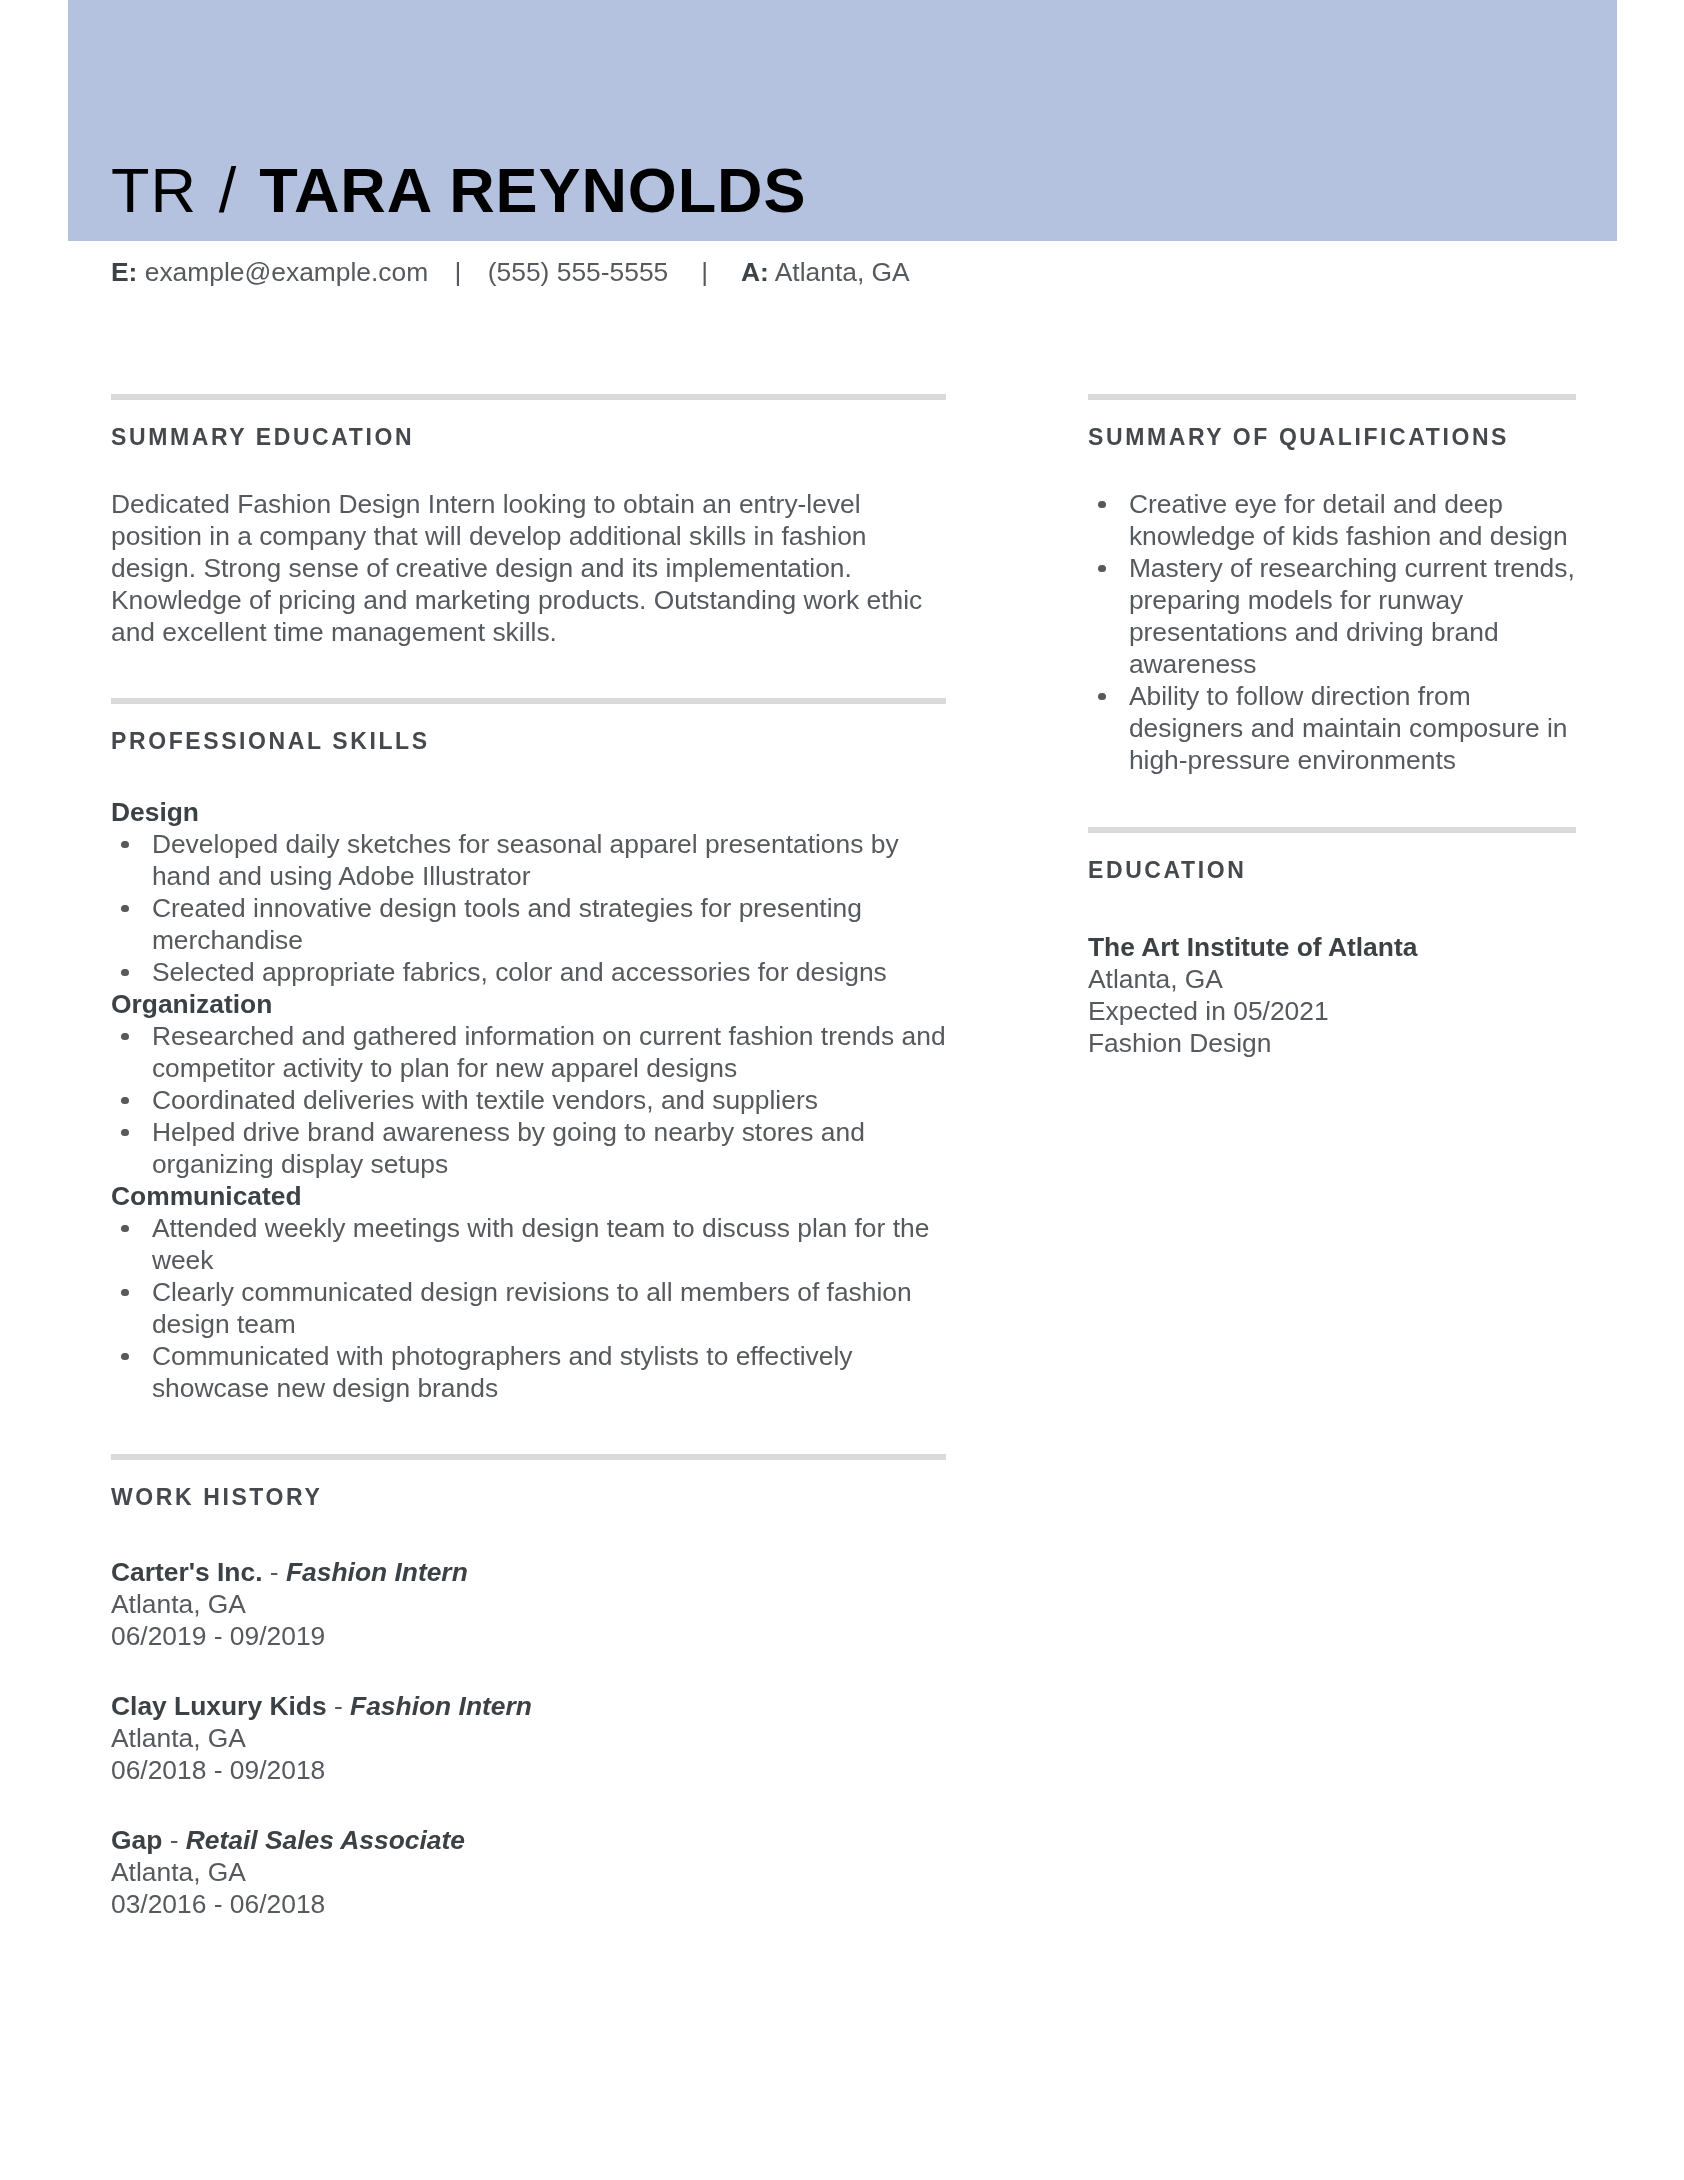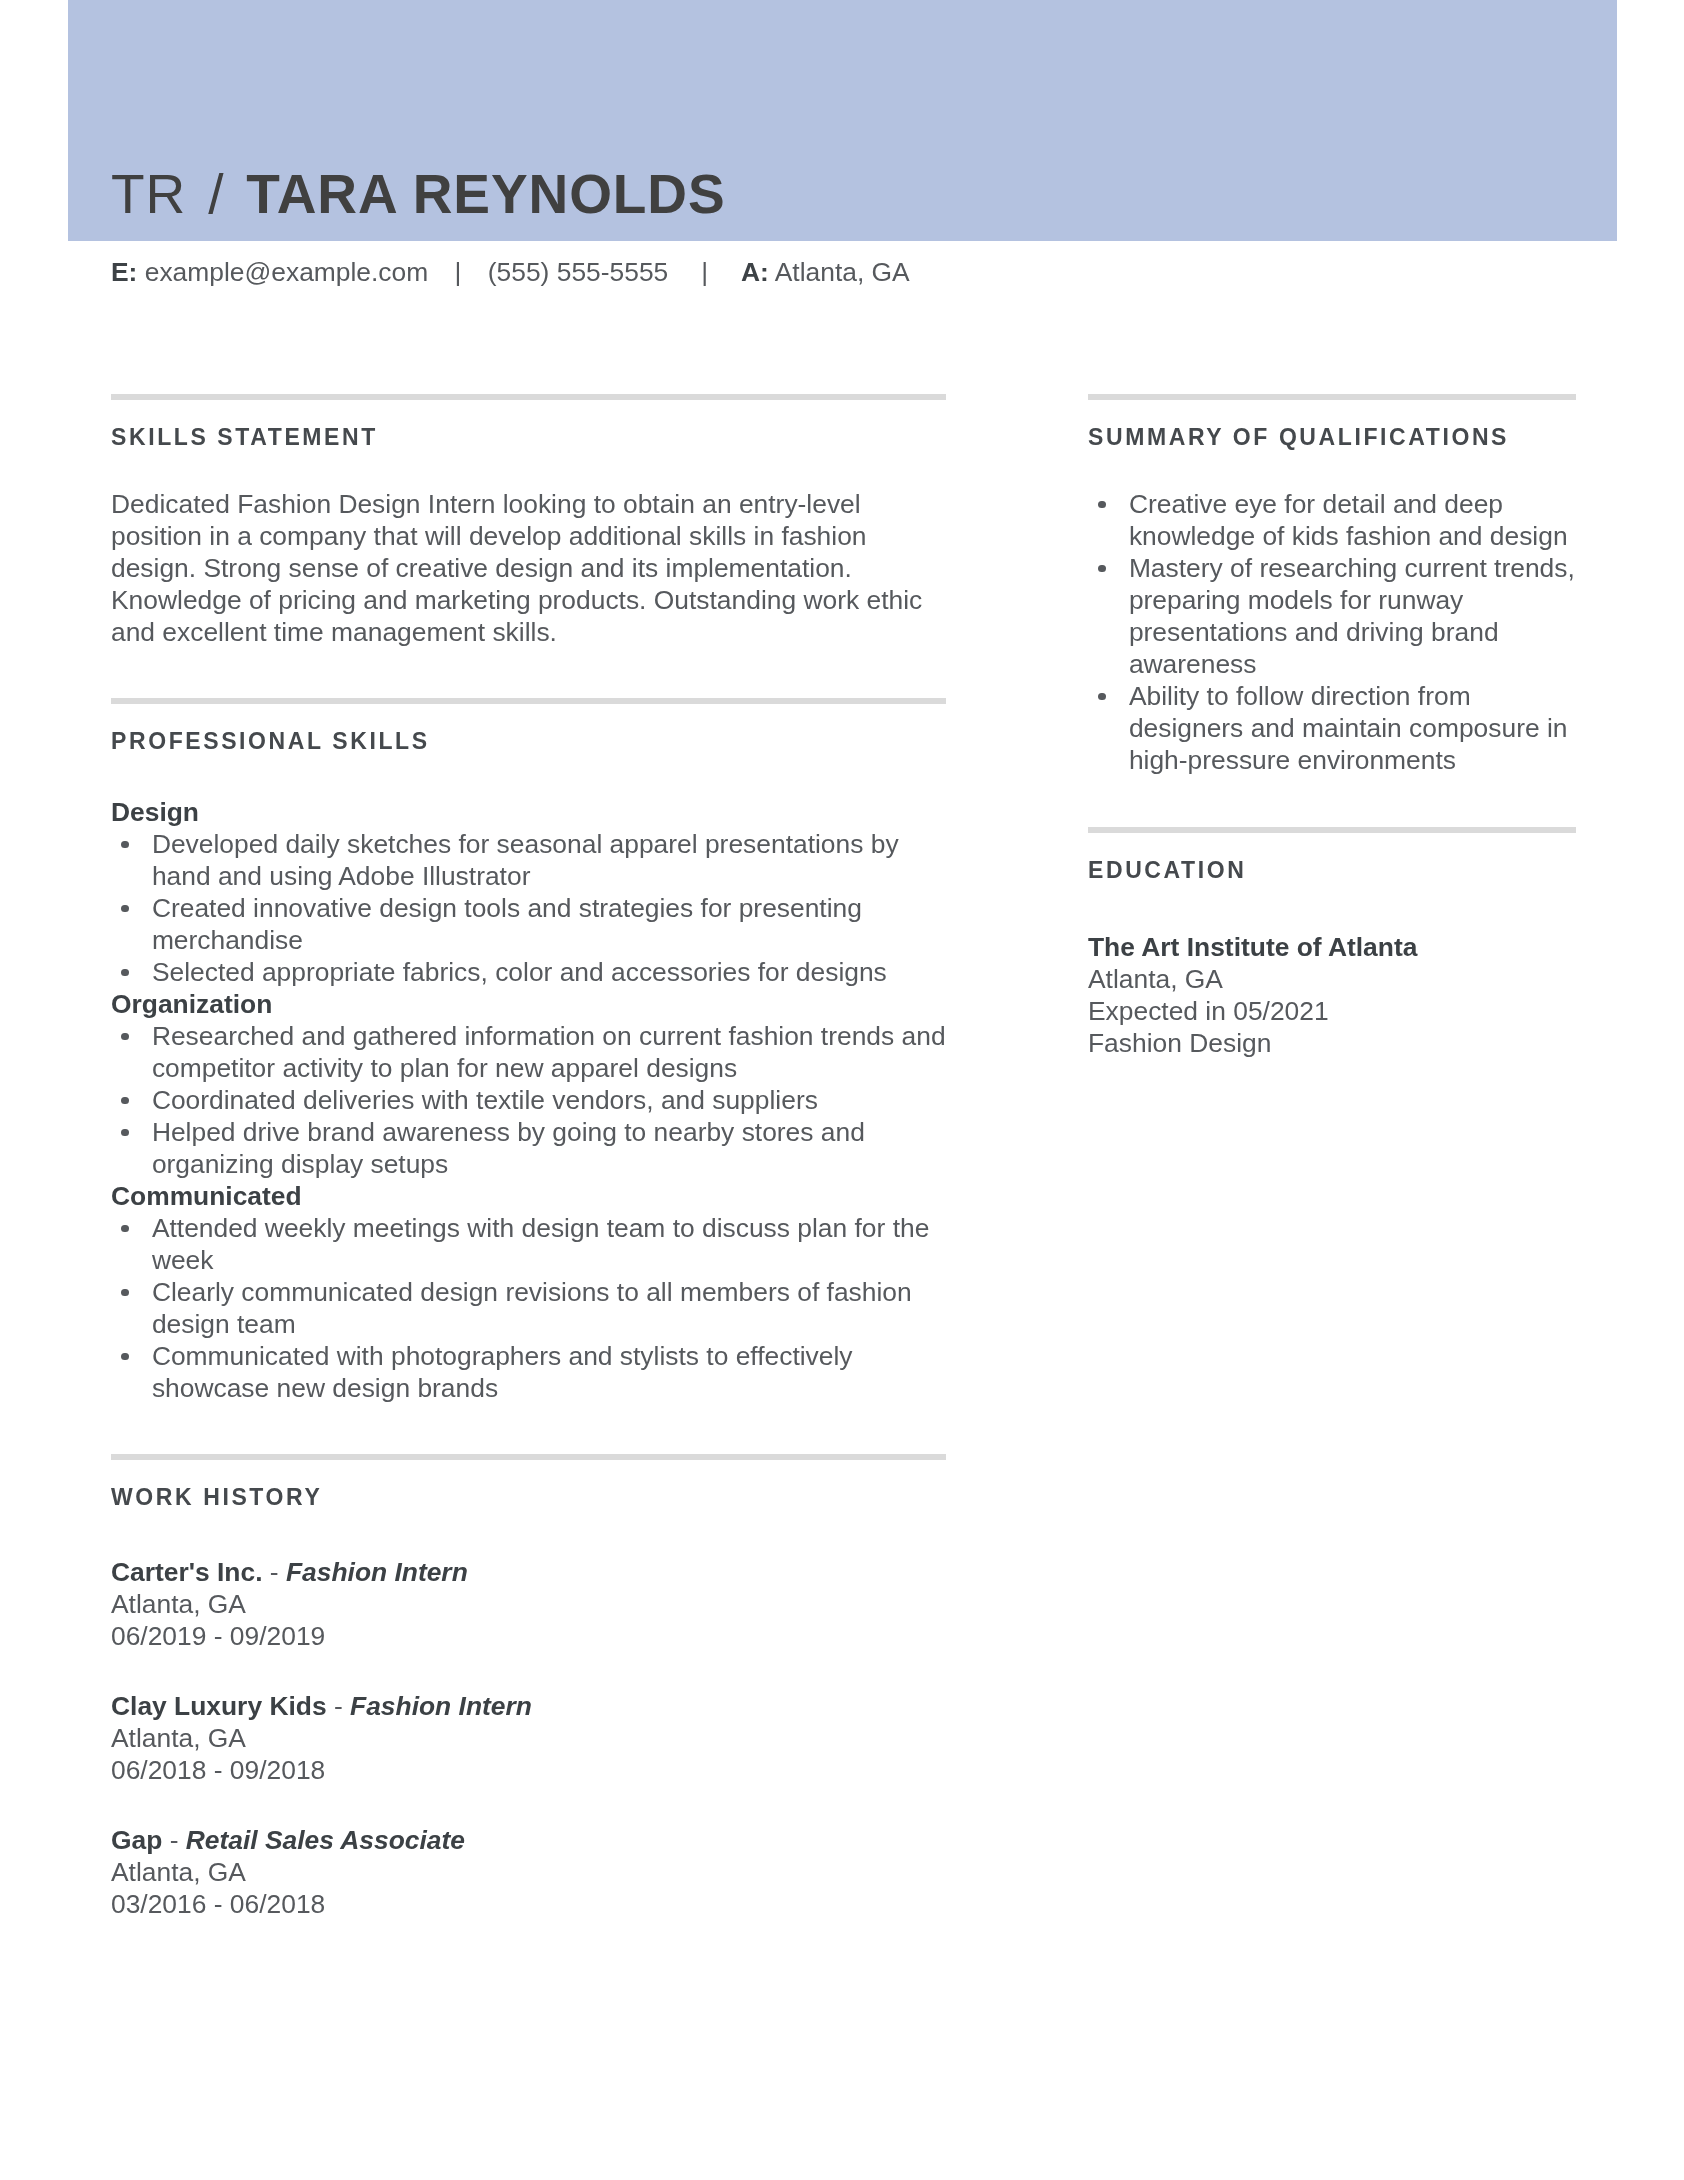--- a/index.html
+++ b/index.html
@@ -13,22 +13,22 @@
     overflow:hidden;
   }
   
   .band {
     position:absolute; top:0; left:68px; width:1549px; height:241px;
     background:#b4c2e0;
     display:flex; align-items:flex-end;
   }
   .name-line {
     padding:0 0 19px 43px;
-    font-size:55px; line-height:1;
-    color:#404040;
+    font-size:63px; line-height:1;
+    color:#000000;
     letter-spacing:0.9px;
     white-space:nowrap;
   }
   .initials { font-weight:400; }
   .slash { font-weight:300; margin:0 22px; }
   .fullname { font-weight:700; }
   
   .contact {
     position:absolute; top:256px; left:111px;
     font-size:26.4px; line-height:32px; color:#56595d;
@@ -100,21 +100,21 @@
     <span class="sep2">|</span>
     <span class="lbl">A:</span>
     <span>Atlanta, GA</span>
   </div>
 
   <div class="columns">
 
     <div class="col-left">
 
       <div class="divider"></div>
-      <div class="heading">SKILLS STATEMENT</div>
+      <div class="heading">SUMMARY EDUCATION</div>
       <div class="body-text para">Dedicated Fashion Design Intern looking to obtain an entry-level position in a company that will develop additional skills in fashion design. Strong sense of creative design and its implementation. Knowledge of pricing and marketing products. Outstanding work ethic and excellent time management skills.</div>
 
       <div class="divider sp-above-div-left"></div>
       <div class="heading">PROFESSIONAL SKILLS</div>
 
       <div class="body-text first-block">
         <div class="group-title">Design</div>
         <div class="bullet-row">
             <span class="dot"></span>
             <span class="bullet-text">Developed daily sketches for seasonal apparel presentations by hand and using Adobe Illustrator</span>

